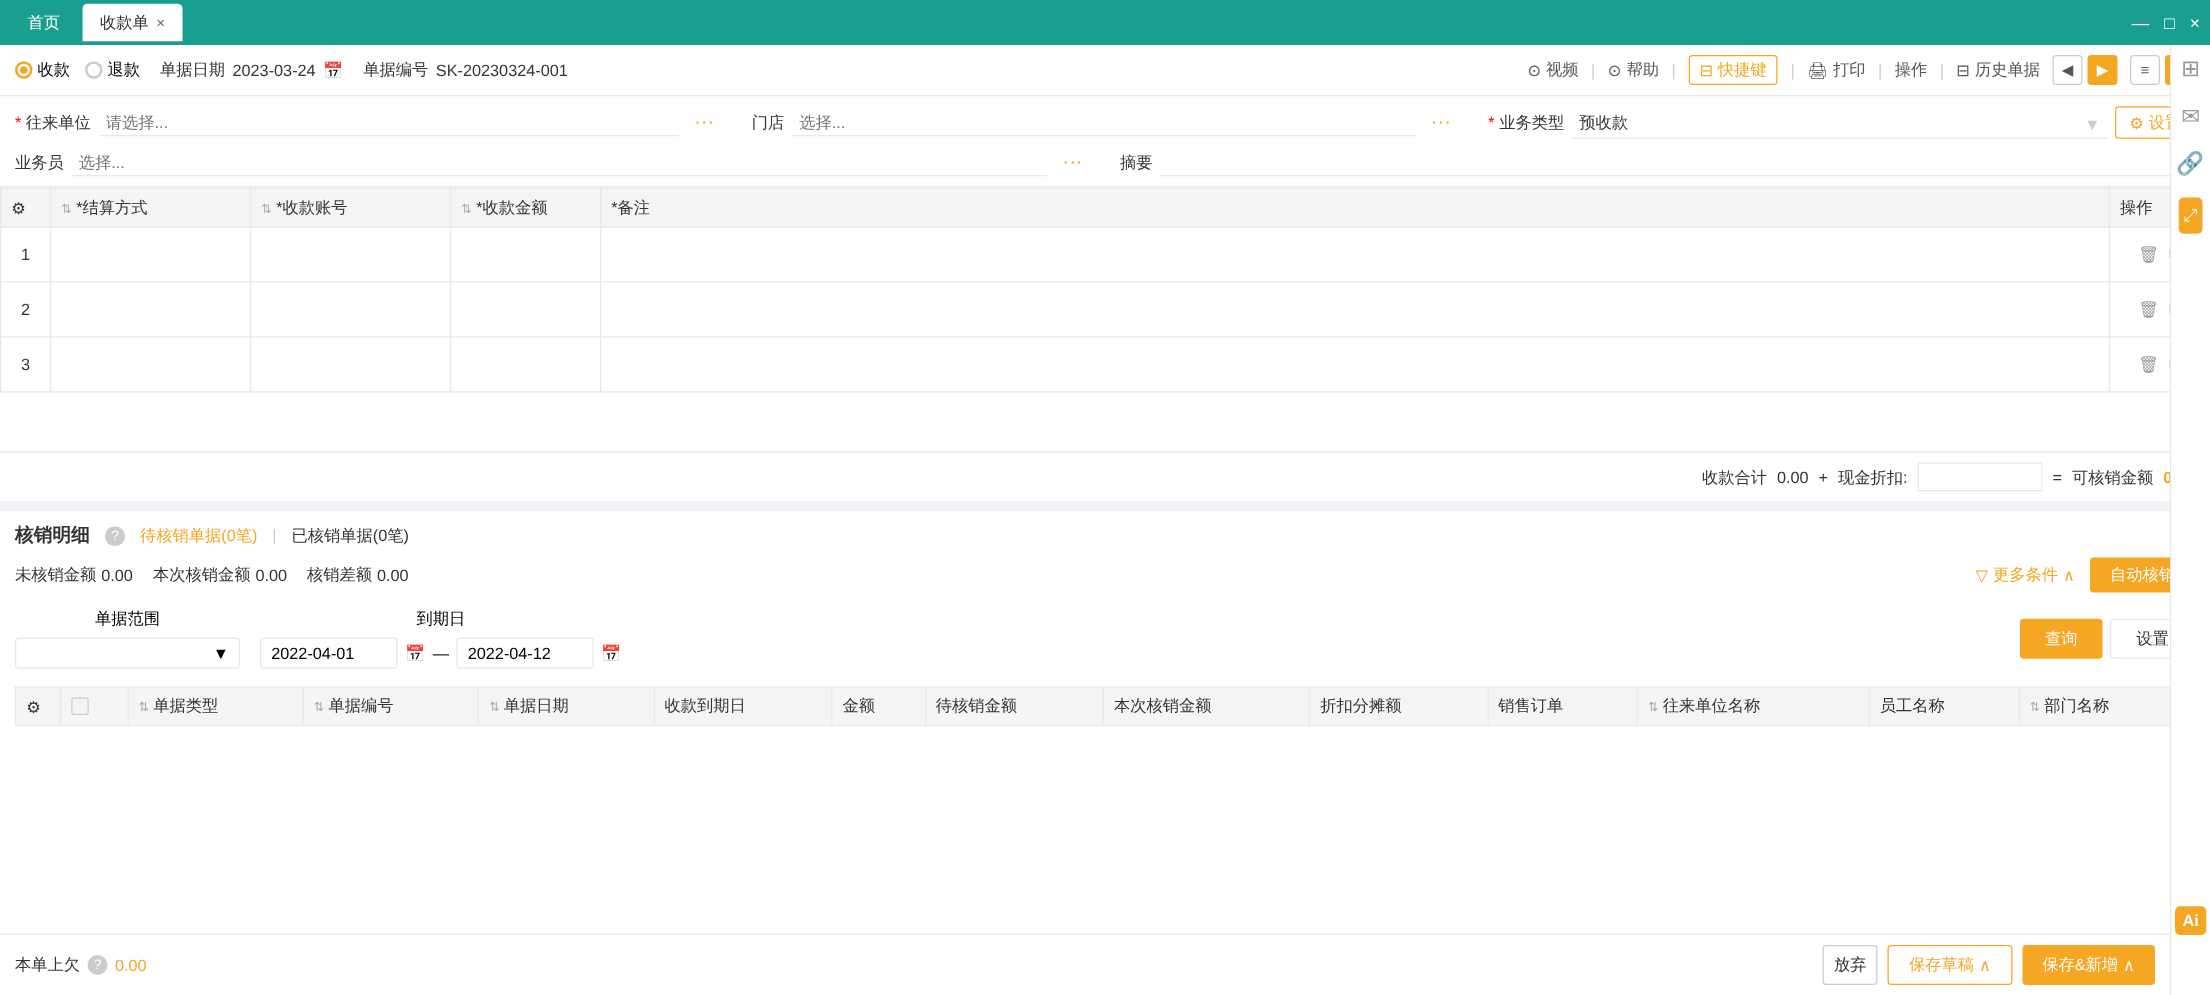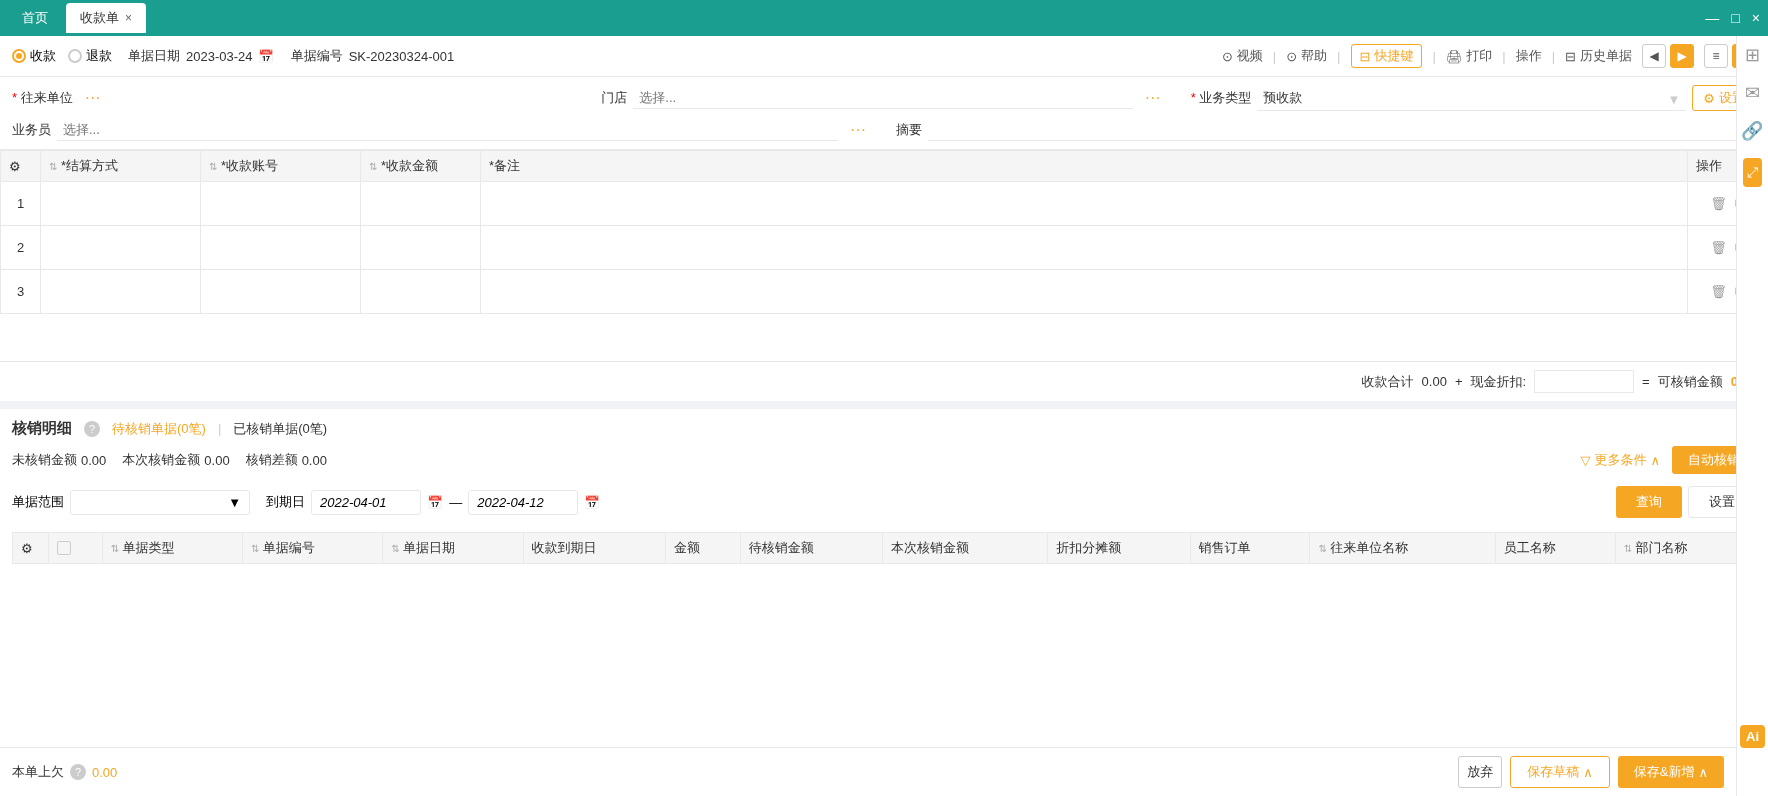--- a/index.html
+++ b/index.html
@@ -76,23 +76,23 @@
     .section-divider { height: 8px; background: #f0f2f5; }
 
     
     .verification-section { padding: 10px 12px; display: flex; flex-direction: column; gap: 8px; }
     .section-header { display: flex; align-items: center; gap: 12px; }
     .section-title { font-size: 15px; font-weight: bold; color: #333; }
     .info-icon { width: 16px; height: 16px; border-radius: 50%; background: #ccc; color: #fff; display: flex; align-items: center; justify-content: center; font-size: 11px; cursor: pointer; }
     .tab-link { color: #f5a623; cursor: pointer; font-size: 13px; }
     .stats-row { display: flex; align-items: center; gap: 16px; }
     .stat-item { display: flex; align-items: center; gap: 4px; color: #333; }
-    .filter-field { display: flex; align-items: center; gap: 6px; }
+    .filter-field { display: flex; align-items: center; gap: 6px; flex-direction: column; }
     .filter-select { display: flex; align-items: center; gap: 4px; border: 1px solid #e8e8e8; padding: 4px 8px; border-radius: 3px; min-width: 200px; cursor: pointer; }
-    .date-input { border: 1px solid #e8e8e8; padding: 4px 8px; border-radius: 3px; width: 110px; font-style: italic; }
+    .date-input { border: 1px solid #e8e8e8; padding: 4px 8px; border-radius: 3px; width: 110px; }
     .date-range { display: flex; align-items: center; gap: 6px; }
     .filter-link { color: #f5a623; cursor: pointer; display: flex; align-items: center; gap: 4px; }
     .btn-query { background: #f5a623; color: #fff; border: none; padding: 6px 20px; border-radius: 3px; cursor: pointer; }
     .btn-settings { background: #fff; border: 1px solid #e8e8e8; color: #333; padding: 6px 20px; border-radius: 3px; cursor: pointer; }
     .btn-auto { background: #f5a623; color: #fff; border: none; padding: 5px 16px; border-radius: 3px; cursor: pointer; }
 
     
     .bottom-table-area { padding: 0 12px; overflow-x: auto; }
     .bottom-table { width: 100%; border-collapse: collapse; }
     .bottom-table th { background: #f5f5f5; border: 1px solid #e8e8e8; padding: 6px 8px; text-align: left; color: #333; font-weight: normal; white-space: nowrap; font-size: 12px; }
@@ -194,20 +194,21 @@
   </div>
 
   <div class="form-area">
     <div class="form-row">
 
       <div class="form-field" style="flex:2;">
         <span class="field-label">
           <span class="required">*</span>
           <span>往来单位</span>
         </span>
+        <input class="field-input" type="text" placeholder="请选择..." style="">
         <span class="field-more">···</span>
       </div>
 
       <div class="form-field" style="flex:2; margin-left:24px;">
         <span class="field-label">门店</span>
         <input class="field-input" type="text" placeholder="选择..." style="">
         <span class="field-more">···</span>
       </div>
 
       <div class="form-field" style="flex:2; margin-left:24px;">

